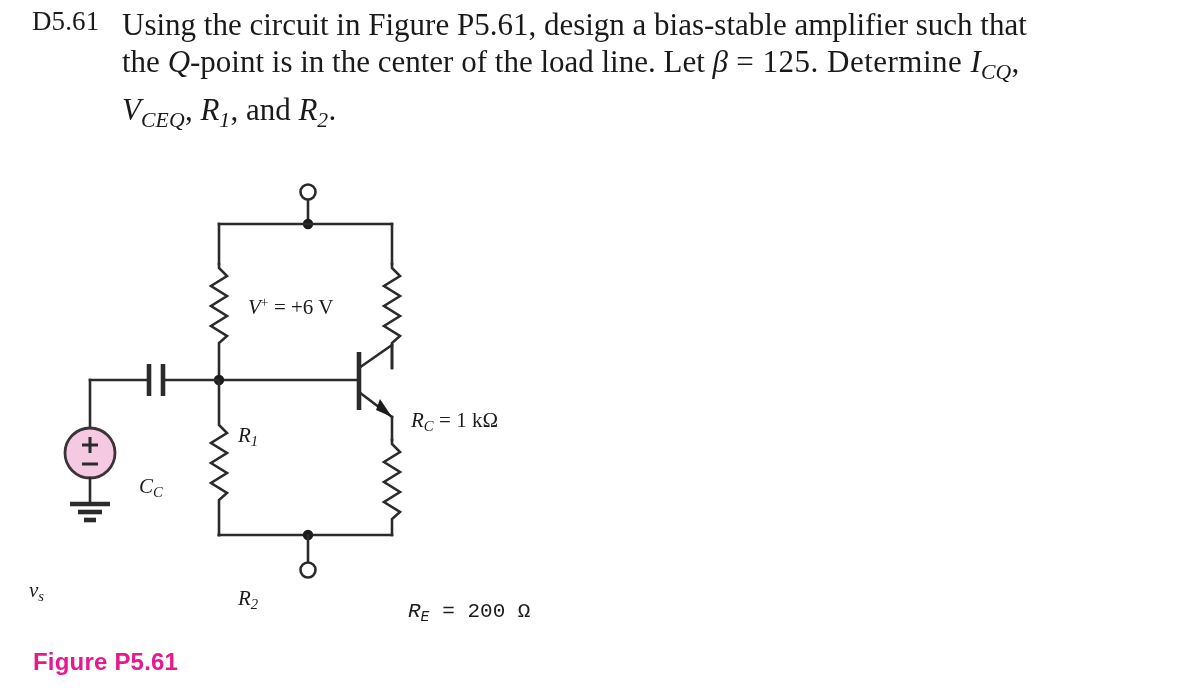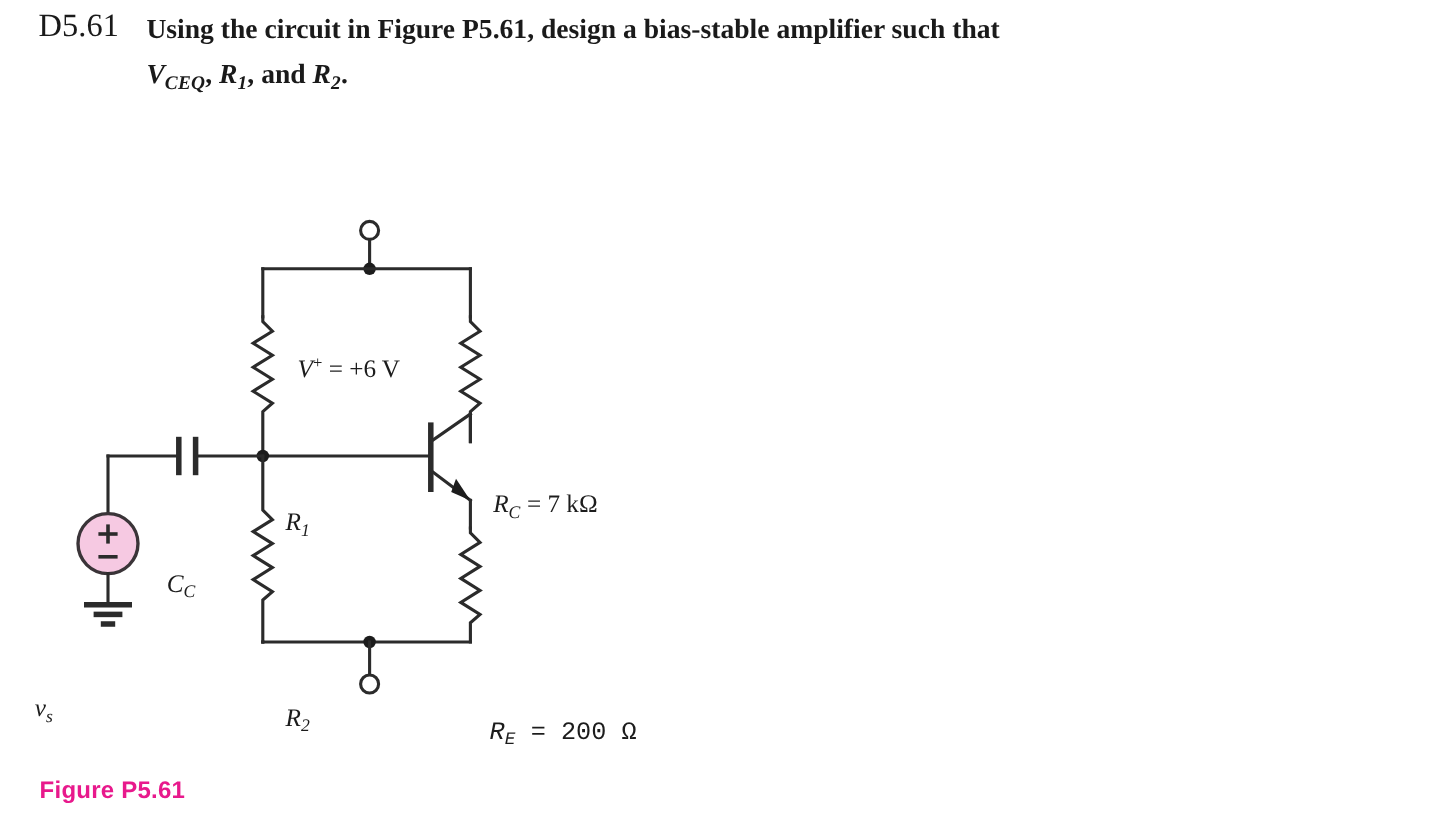--- a/index.html
+++ b/index.html
@@ -31,23 +31,22 @@
     font-size: 27px;
     letter-spacing: 0.1px;
     white-space: nowrap;
     margin-left: 24px;
   }
   #problem-text {
     position: absolute;
     left: 122px;
     top: 6px;
     width: 1062px;
-    font-size: 23px;
+    font-size: 31px;
     line-height: 37px;
-    font-weight: bold;
   }
   .ln { display: block; white-space: nowrap; }
   .it { font-style: italic; }
   .sub {
     font-size: 0.70em;
     vertical-align: -0.30em;
     font-style: italic;
     letter-spacing: 0.2px;
   }
   .sup {
@@ -118,40 +117,43 @@
   #label-re      { left: 408px; top: 461px; font-family: Liberation Mono, monospace; }
   #label-cc      { left: 139px; top: 336px; }
   #label-vs      { left: 29px;  top: 440px; }
 
   
   #figure-caption {
     position: absolute;
     left: 33px;
     top: 648px;
     font-family: "Liberation Sans", sans-serif;
-    font-size: 20px;
+    font-size: 24px;
     font-weight: bold;
     color: #e8198c;
     letter-spacing: 0.2px;
     white-space: nowrap;
   }
 </style>
 </head>
 <body>
 
 <div id="problem-block">
 
   <div id="problem-number">D5.61</div>
 
   <div id="problem-text">
 
     <span class="ln">
       <span>Using the circuit in Figure P5.61, design a bias-stable amplifier such that</span>
     </span>
 
+    <span class="ln">
+      <span>the </span><span class="it">Q</span><span>-point is in the center of the load line. Let </span><span class="it">β</span><span class="eqs"> = 125. Determine </span><span class="it">I</span><span class="sub">CQ</span><span>,</span>
+    </span>
 
     <span class="ln">
       <span class="it">V</span><span class="sub">CEQ</span><span>, </span><span class="it">R</span><span class="sub">1</span><span>, and </span><span class="it">R</span><span class="sub">2</span><span>.</span>
     </span>
 
   </div>
 </div>
 
 <div id="figure-area">
 
@@ -245,21 +247,21 @@
     </g>
 
   </svg>
 
   <div class="clabel" id="label-vplus"><span class="it">V</span><span class="sup">+</span><span class="small"> = +6 V</span></div>
 
   <div class="clabel" id="label-r1"><span class="it">R</span><span class="sub">1</span><span></span></div>
 
   <div class="clabel" id="label-r2"><span class="it">R</span><span class="sub">2</span><span></span></div>
 
-  <div class="clabel" id="label-rc"><span class="it">R</span><span class="sub">C</span><span> = 7 kΩ</span></div>
+  <div class="clabel" id="label-rc"><span class="it">R</span><span class="sub">C</span><span> = 1 kΩ</span></div>
 
   <div class="clabel" id="label-re"><span class="it">R</span><span class="sub">E</span><span> = 200 Ω</span></div>
 
   <div class="clabel" id="label-cc"><span class="it">C</span><span class="sub">C</span></div>
 
   <div class="clabel" id="label-vs"><span class="it">v</span><span class="sub">s</span></div>
 
 </div>
 
 <div id="figure-caption">Figure P5.61</div>

